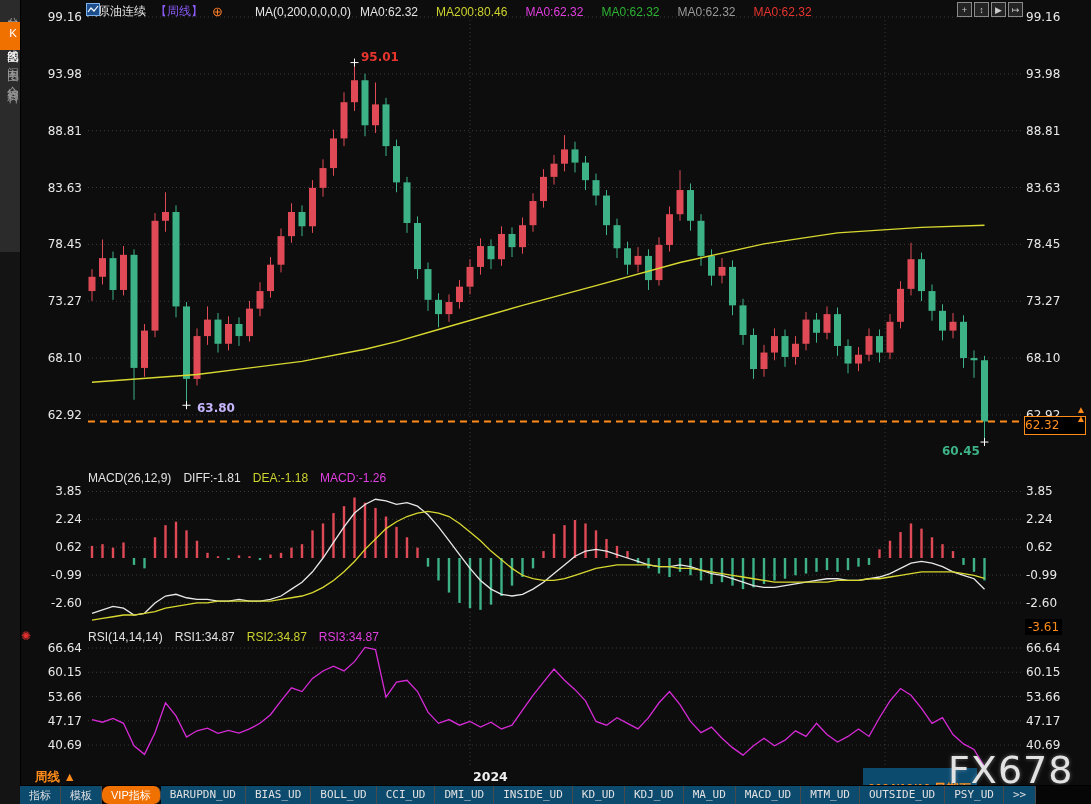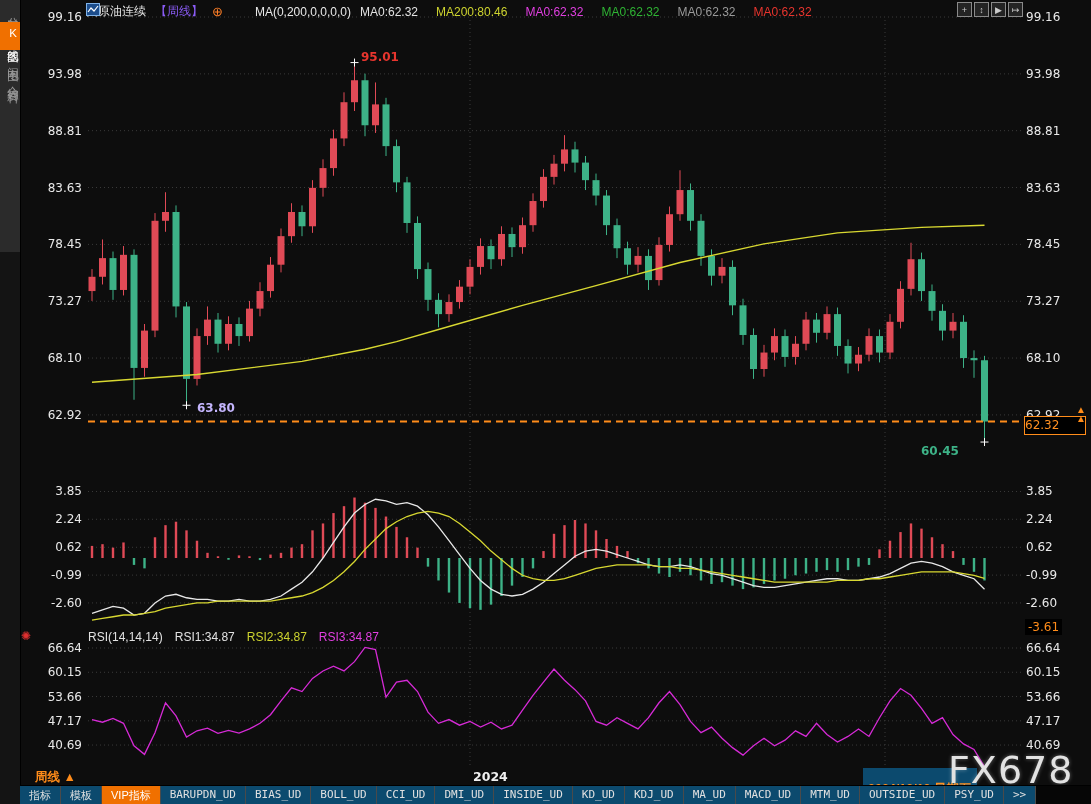--- a/index.html
+++ b/index.html
@@ -43,21 +43,21 @@
   .f-date{position:absolute;left:863px;top:768px;background:#0c4a6e;color:#ff9022;font-size:12.5px;
           font-weight:bold;padding:13px 5px;z-index:6;white-space:nowrap;}
   .wm{position:absolute;left:948px;top:748px;color:#e2e2e2;font-size:38px;letter-spacing:1px;
       font-family:"DejaVu Sans",sans-serif;z-index:8;text-shadow:0 0 4px rgba(255,255,255,.35);}
   
   .tabbar{position:absolute;left:20px;bottom:0;width:1071px;height:18px;background:#060606;
           display:flex;align-items:stretch;z-index:9;border-top:1px solid #000;}
   .tab{font-family:"DejaVu Sans Mono",monospace;font-size:11px;color:#e0e0e0;background:#0c4a6e;
        border-right:1px solid #4a4a4a;padding:2px 9px 0 9px;cursor:pointer;white-space:nowrap;}
   .tab.cn{font-family:"Liberation Sans",sans-serif;}
-  .tab.active{background:#f07000;color:#fff;}
+  .tab.active{background:#f07000;color:#fff;border-radius:7px;}
   svg{position:absolute;left:0;top:0;z-index:2;}
 </style>
 </head>
 <body>
 
 <div class="page">
 
   <svg id="svg" width="1091" height="804" viewBox="0 0 1091 804">
       <g>
         <line x1="88" x2="1022" y1="17" y2="17" stroke="#3a3a3a" stroke-dasharray="1 3"></line>
@@ -396,31 +396,37 @@
       </span>
   </div>
 
   <div class="toolicons" id="toolicons">
       <div class="tool">+</div>
       <div class="tool">↕</div>
       <div class="tool">▶</div>
       <div class="tool">↦</div>
     </div>
 
+  <div class="phdr" style="top:471px">
+    <span class="w">MACD(26,12,9)</span>
+    <span class="w">DIFF:-1.81</span>
+    <span class="yl">DEA:-1.18</span>
+    <span class="mg">MACD:-1.26</span>
+  </div>
 
   <div class="phdr" style="top:630px">
     <span class="w">RSI(14,14,14)</span>
     <span class="w">RSI1:34.87</span>
     <span class="yl">RSI2:34.87</span>
     <span class="mg">RSI3:34.87</span>
   </div>
 
   <span class="ann" style="left:361px;top:50px;color:#e8352e">95.01</span>
   <span class="ann" style="left:197px;top:401px;color:#c4b5fd">63.80</span>
-  <span class="ann" style="left:921px;top:444px;color:#3db287">60.45</span>
+  <span class="ann" style="left:942px;top:444px;color:#3db287">60.45</span>
   <div class="tagbox">62.32</div>
   <span class="uparrow">▲<br>▲</span>
   <span class="macdtag">-3.61</span>
   <span class="alert">✺</span>
 
   <span class="f-period">周线 ▲</span>
   <span class="f-year">2024</span>
   <span class="f-date">2024/12/13 星期五</span>
   <span class="wm">FX678</span>
 

